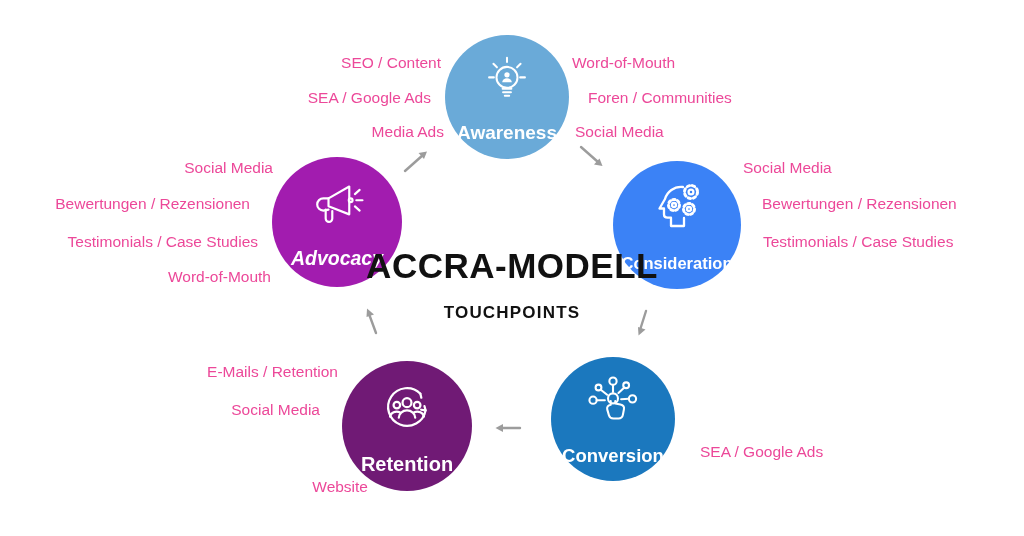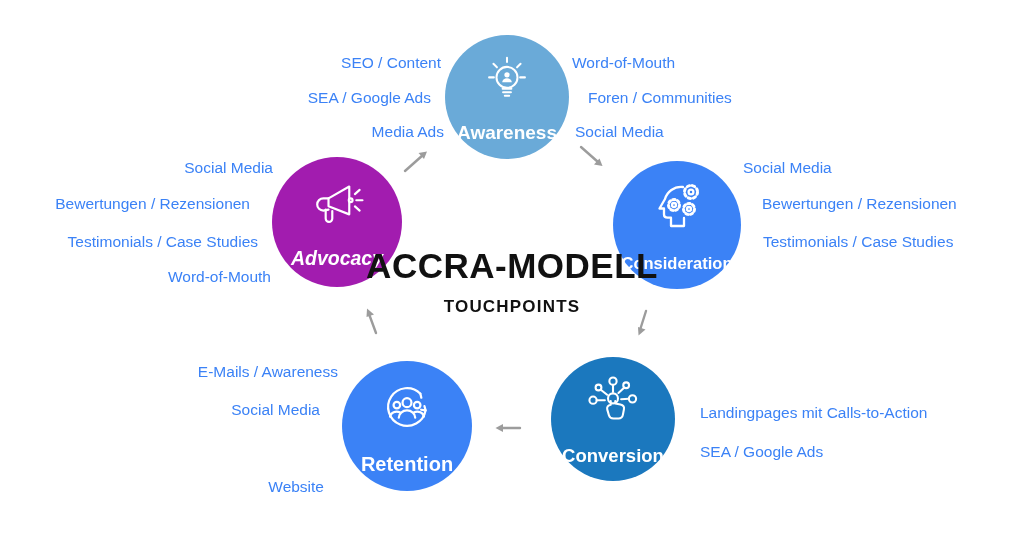--- a/index.html
+++ b/index.html
@@ -14,26 +14,26 @@
   .n-awareness .node-label{font-size:19px;}
   .n-consideration{left:613px;top:161px;width:128px;height:128px;}
   .n-consideration .node-label{font-size:16.5px;}
   .n-conversion{left:551px;top:357px;width:124px;height:124px;}
   .n-conversion .node-label{font-size:18.5px;}
   .n-retention{left:342px;top:361px;width:130px;height:130px;}
   .n-retention .node-label{font-size:20px;}
   .n-advocacy{left:272px;top:157px;width:130px;height:130px;}
   .n-advocacy .node-label{font-size:19.5px;}
   
-  .tp{position:absolute;font-size:15.5px;color:#3b82f6;white-space:nowrap;line-height:20px;}
+  .tp{position:absolute;font-size:15.5px;color:#ec4899;white-space:nowrap;line-height:20px;}
   
   .title-wrap{position:absolute;left:512px;top:247px;transform:translateX(-50%);
               text-align:center;color:#111111;}
   .title{font-size:35px;font-weight:800;letter-spacing:.5px;line-height:1.1;white-space:nowrap;}
-  .subtitle{font-size:17px;font-weight:700;letter-spacing:1.2px;margin-top:11px;white-space:nowrap;}
+  .subtitle{font-size:17px;font-weight:700;letter-spacing:1.2px;margin-top:17px;white-space:nowrap;}
   
   .arrow{position:absolute;}
   .arrow line{stroke:#9c9c9c;stroke-width:2.4;stroke-linecap:round;}
   .arrow path{fill:#9c9c9c;}
   
   .icon-svg *{stroke:#ffffff;fill:none;stroke-width:2.3;stroke-linecap:round;stroke-linejoin:round;}
   .icon-svg .f{fill:#ffffff;stroke:none;}
   .icon-svg .teeth{stroke-width:3;}
 </style>
 </head>
@@ -86,21 +86,21 @@
         <path d="M14 30 h9"></path>
         <circle cx="53.5" cy="28.5" r="4"></circle>
         <path d="M49.5 28.5 l-8.5 .5"></path>
         <circle cx="32" cy="28" r="5.5"></circle>
         <path d="M29.5 31 v4 c-3 .6 -4.6 2.6 -3.8 5.4 l1.8 6.2 c.7 2.4 2.4 3.6 5 3.6 h5.6 c2.6 0 4.3 -1.4 4.8 -4 l1.2 -6.4 c.5 -2.8 -1 -4.4 -4 -5 l-5.6 -1.2 v-2.6"></path>
       </svg>
     </span>
     <div class="node-label">Conversion</div>
   </div>
 
-  <div class="node n-retention" style="background: #3b82f6;">
+  <div class="node n-retention" style="background: #701a75;">
     <span>
       <svg class="icon-svg" width="62" height="60" viewBox="0 0 64 62">
         <path d="M45.8 16.2 A19.5 19.5 0 1 0 51.2 33.4" stroke-width="1.8"></path>
         <path d="M51.2 33.4 l-4.6 -.6 M51.2 33.4 l-1.2 -4.4" stroke-width="1.8"></path>
         <path d="M45.8 16.2 l1 4.2" stroke-width="1.8"></path>
         <circle cx="21.5" cy="28" r="3.4" stroke-width="2"></circle>
         <path d="M14.5 40 a7 6 0 0 1 10 -4.6" stroke-width="2"></path>
         <circle cx="42.5" cy="28" r="3.4" stroke-width="2"></circle>
         <path d="M39.5 35.4 a7 6 0 0 1 10 4.6" stroke-width="2"></path>
         <circle cx="32" cy="25.5" r="4.6" stroke-width="2"></circle>
@@ -140,25 +140,24 @@
 
   <div class="tp" style="right:751px;top:158px">Social Media</div>
   <div class="tp" style="right:774px;top:194px">Bewertungen / Rezensionen</div>
   <div class="tp" style="right:766px;top:232px">Testimonials / Case Studies</div>
   <div class="tp" style="right:753px;top:267px">Word-of-Mouth</div>
 
   <div class="tp" style="left:743px;top:158px">Social Media</div>
   <div class="tp" style="left:762px;top:194px">Bewertungen / Rezensionen</div>
   <div class="tp" style="left:763px;top:232px">Testimonials / Case Studies</div>
 
-  <div class="tp" style="right:686px;top:362px">E-Mails / Awareness</div>
+  <div class="tp" style="right:686px;top:362px">E-Mails / Retention</div>
   <div class="tp" style="right:704px;top:400px">Social Media</div>
-  <div class="tp" style="right:700px;top:477px">Website</div>
+  <div class="tp" style="right:656px;top:477px">Website</div>
 
-  <div class="tp" style="left:700px;top:403px">Landingpages mit Calls-to-Action</div>
   <div class="tp" style="left:700px;top:442px">SEA / Google Ads</div>
 
   <svg class="arrow" style="left:401px;top:146px" width="32" height="30" viewBox="0 0 32 30">
     <line x1="4" y1="25" x2="22" y2="9"></line>
     <path d="M26 5.5 l-8.5 1.5 5.5 6 z"></path>
   </svg>
   <svg class="arrow" style="left:577px;top:143px" width="32" height="30" viewBox="0 0 32 30">
     <line x1="4" y1="4" x2="21" y2="19"></line>
     <path d="M25.5 23 l-8.5 -1.5 5.5 -6 z"></path>
   </svg>

